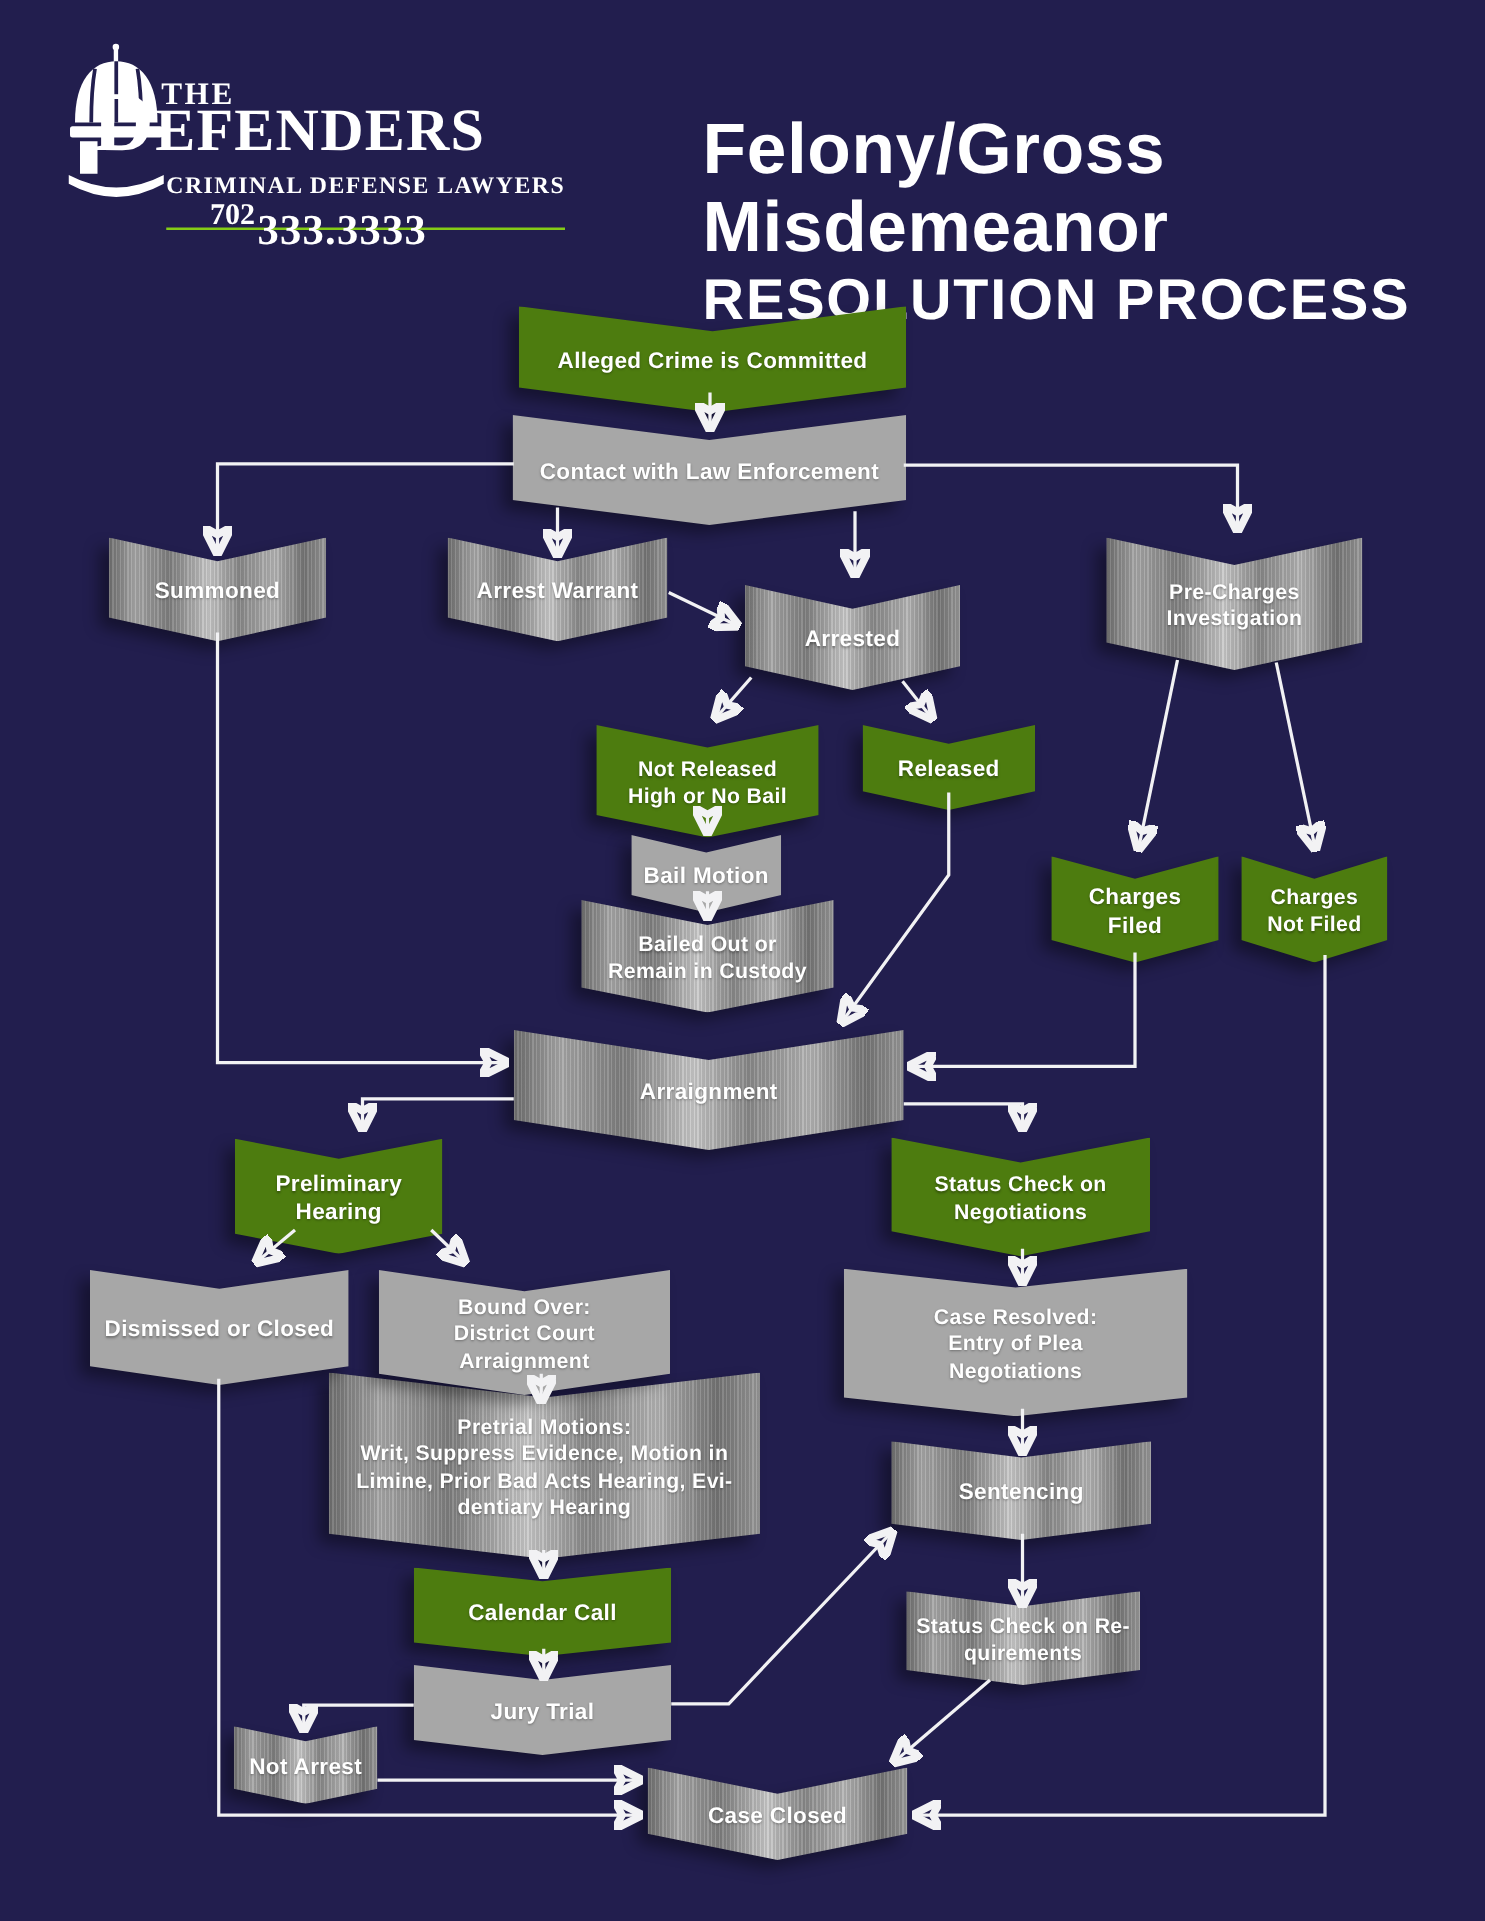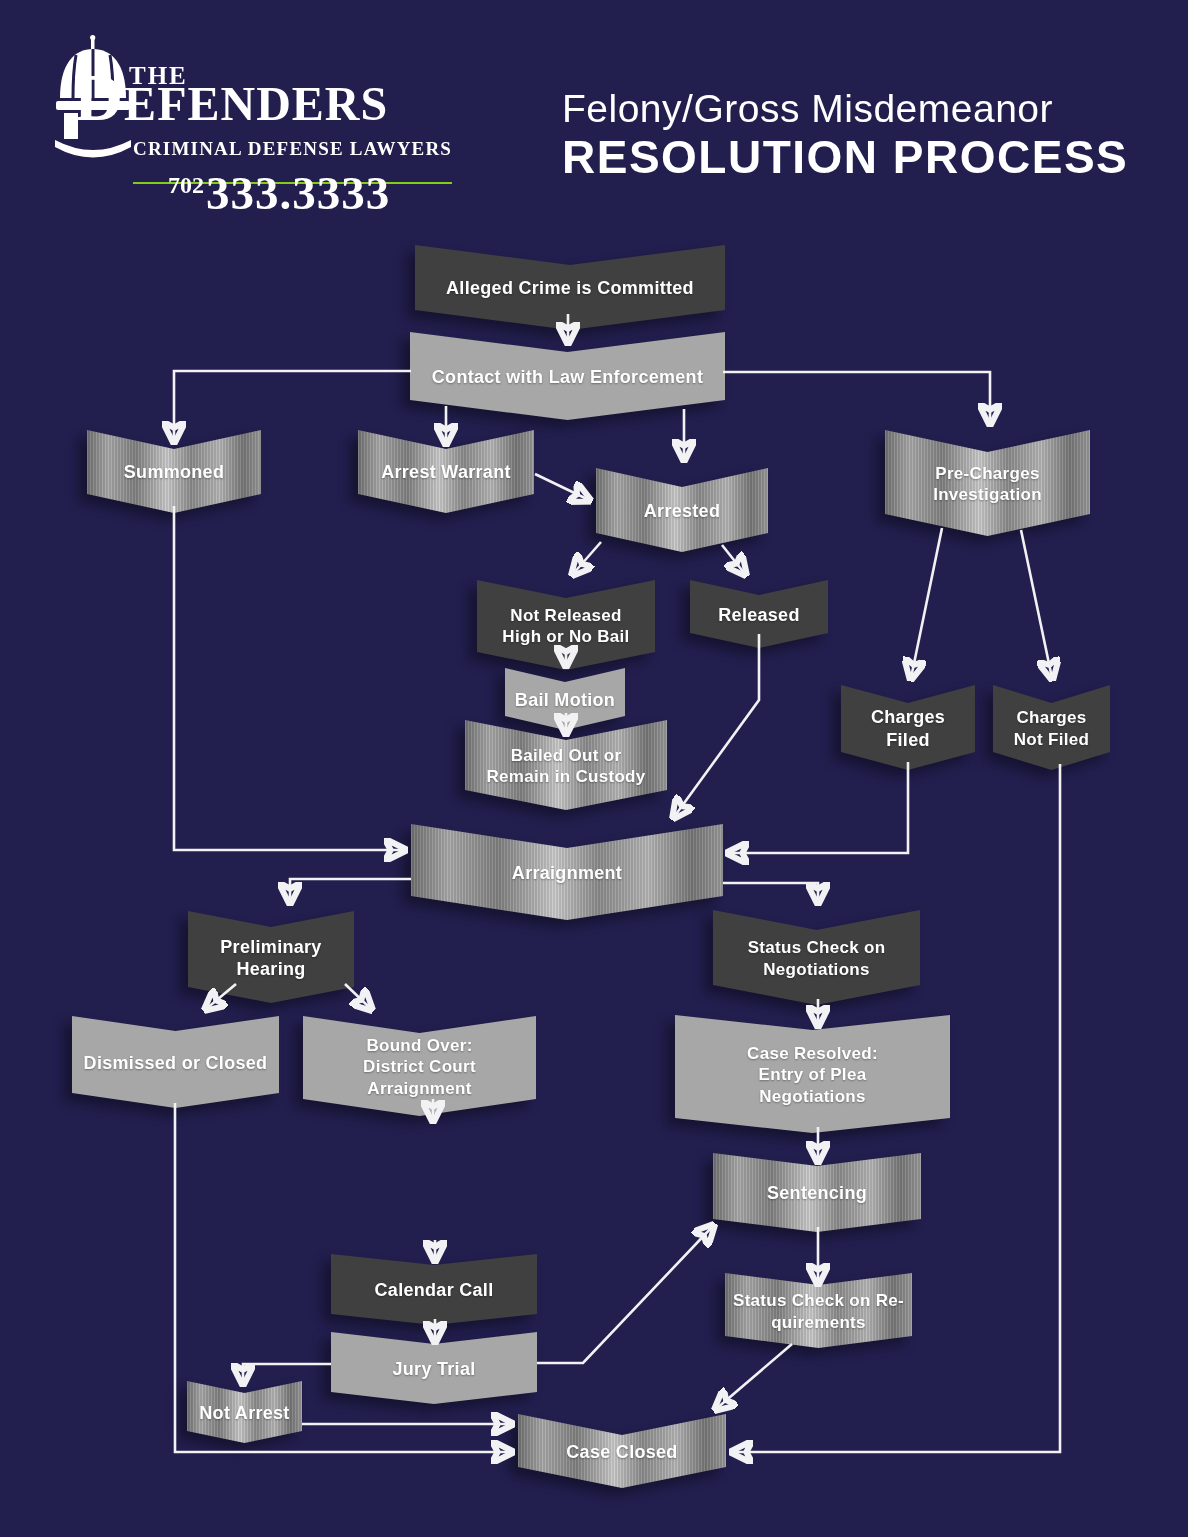--- a/index.html
+++ b/index.html
@@ -12,36 +12,36 @@
   .brand-the{position:absolute;left:129px;top:62px;font-family:"Liberation Serif",serif;
              font-size:25px;letter-spacing:2px;font-weight:600;}
   .brand-name{position:absolute;left:74px;top:60px;font-family:"Liberation Serif",serif;
               font-size:48px;line-height:74px;letter-spacing:1px;font-weight:600;}
   .brand-name::first-letter{font-size:68px;}
   .tagline{position:absolute;left:133px;top:138px;font-family:"Liberation Serif",serif;
            font-size:19px;letter-spacing:1.2px;font-weight:600;
            border-bottom:2px solid #84cc16;padding-bottom:22px;}
   .phone{position:absolute;left:168px;top:166px;font-family:"Liberation Serif",serif;font-weight:700;}
   .phone .area{font-size:24px;position:relative;top:-16px;margin-right:2px;}
-  .phone .num{font-size:47px;letter-spacing:1px;margin-top:48px;}
+  .phone .num{font-size:34px;letter-spacing:1px;margin-top:48px;}
 
   .title{position:absolute;left:562px;top:88px;color:#fff;}
-  .title .l1{font-size:39px;font-weight:400;letter-spacing:.5px;line-height:1.1;}
+  .title .l1{font-size:57px;font-weight:700;letter-spacing:.5px;line-height:1.1;}
   .title .l2{font-size:46px;font-weight:800;letter-spacing:1.5px;line-height:1.15;}
 
   
   .node{position:absolute;z-index:10;filter:drop-shadow(-8px 7px 6px rgba(0,0,0,.38));}
   .chev{width:100%;height:100%;display:flex;align-items:center;justify-content:center;
         text-align:center;box-sizing:border-box;padding:2px 8px 0 8px;
         clip-path:polygon(0 0,50% var(--dip),100% 0,
                           100% calc(100% - var(--dip)),50% 100%,0 calc(100% - var(--dip)));}
   .chev span{white-space:pre-line;color:#fff;font-weight:700;font-size:18px;
              line-height:1.25;letter-spacing:.3px;text-shadow:0 1px 2px rgba(0,0,0,.35);}
   .small .chev span{font-size:17px;}
-  .dark  .chev{background:#404040;}
+  .dark  .chev{background:#4d7c0f;}
   .light .chev{background:#a7a7a7;}
   .metal .chev{background:
       repeating-linear-gradient(90deg, rgba(255,255,255,.10) 0 1px, rgba(40,40,40,.10) 1px 3px),
       linear-gradient(90deg,#6f6f6f 0%,#a9a9a9 12%,#7f7f7f 28%,#cbcbcb 46%,#8a8a8a 60%,#b6b6b6 76%,#757575 90%,#9a9a9a 100%);}
 
   
   .edges{position:absolute;left:0;top:0;z-index:50;pointer-events:none;}
   .edges path{fill:none;stroke:#f2f2f4;stroke-width:2.6;marker-end:url(#arw);}
 </style>
 </head>
@@ -150,20 +150,28 @@
     </div>
   <div class="node dark small" style="left:713px;top:910px;width:207px;height:95px;--dip:20px;">
       <div class="chev">
         <span>Status Check on
 Negotiations</span>
       </div>
     </div>
   <div class="node light" style="left:72px;top:1016px;width:207px;height:92px;--dip:15px;">
       <div class="chev">
         <span>Dismissed or Closed</span>
+      </div>
+    </div>
+  <div class="node metal small" style="left:263px;top:1098px;width:345px;height:149px;--dip:20px;z-index:9;">
+      <div class="chev">
+        <span>Pretrial Motions:
+Writ, Suppress Evidence, Motion in
+Limine, Prior Bad Acts Hearing, Evi-
+dentiary Hearing</span>
       </div>
     </div>
   <div class="node light small" style="left:303px;top:1016px;width:233px;height:100px;--dip:17px;z-index:12;">
       <div class="chev">
         <span>Bound Over:
 District Court Arraignment</span>
       </div>
     </div>
   <div class="node light small" style="left:675px;top:1015px;width:275px;height:118px;--dip:15px;">
       <div class="chev">

